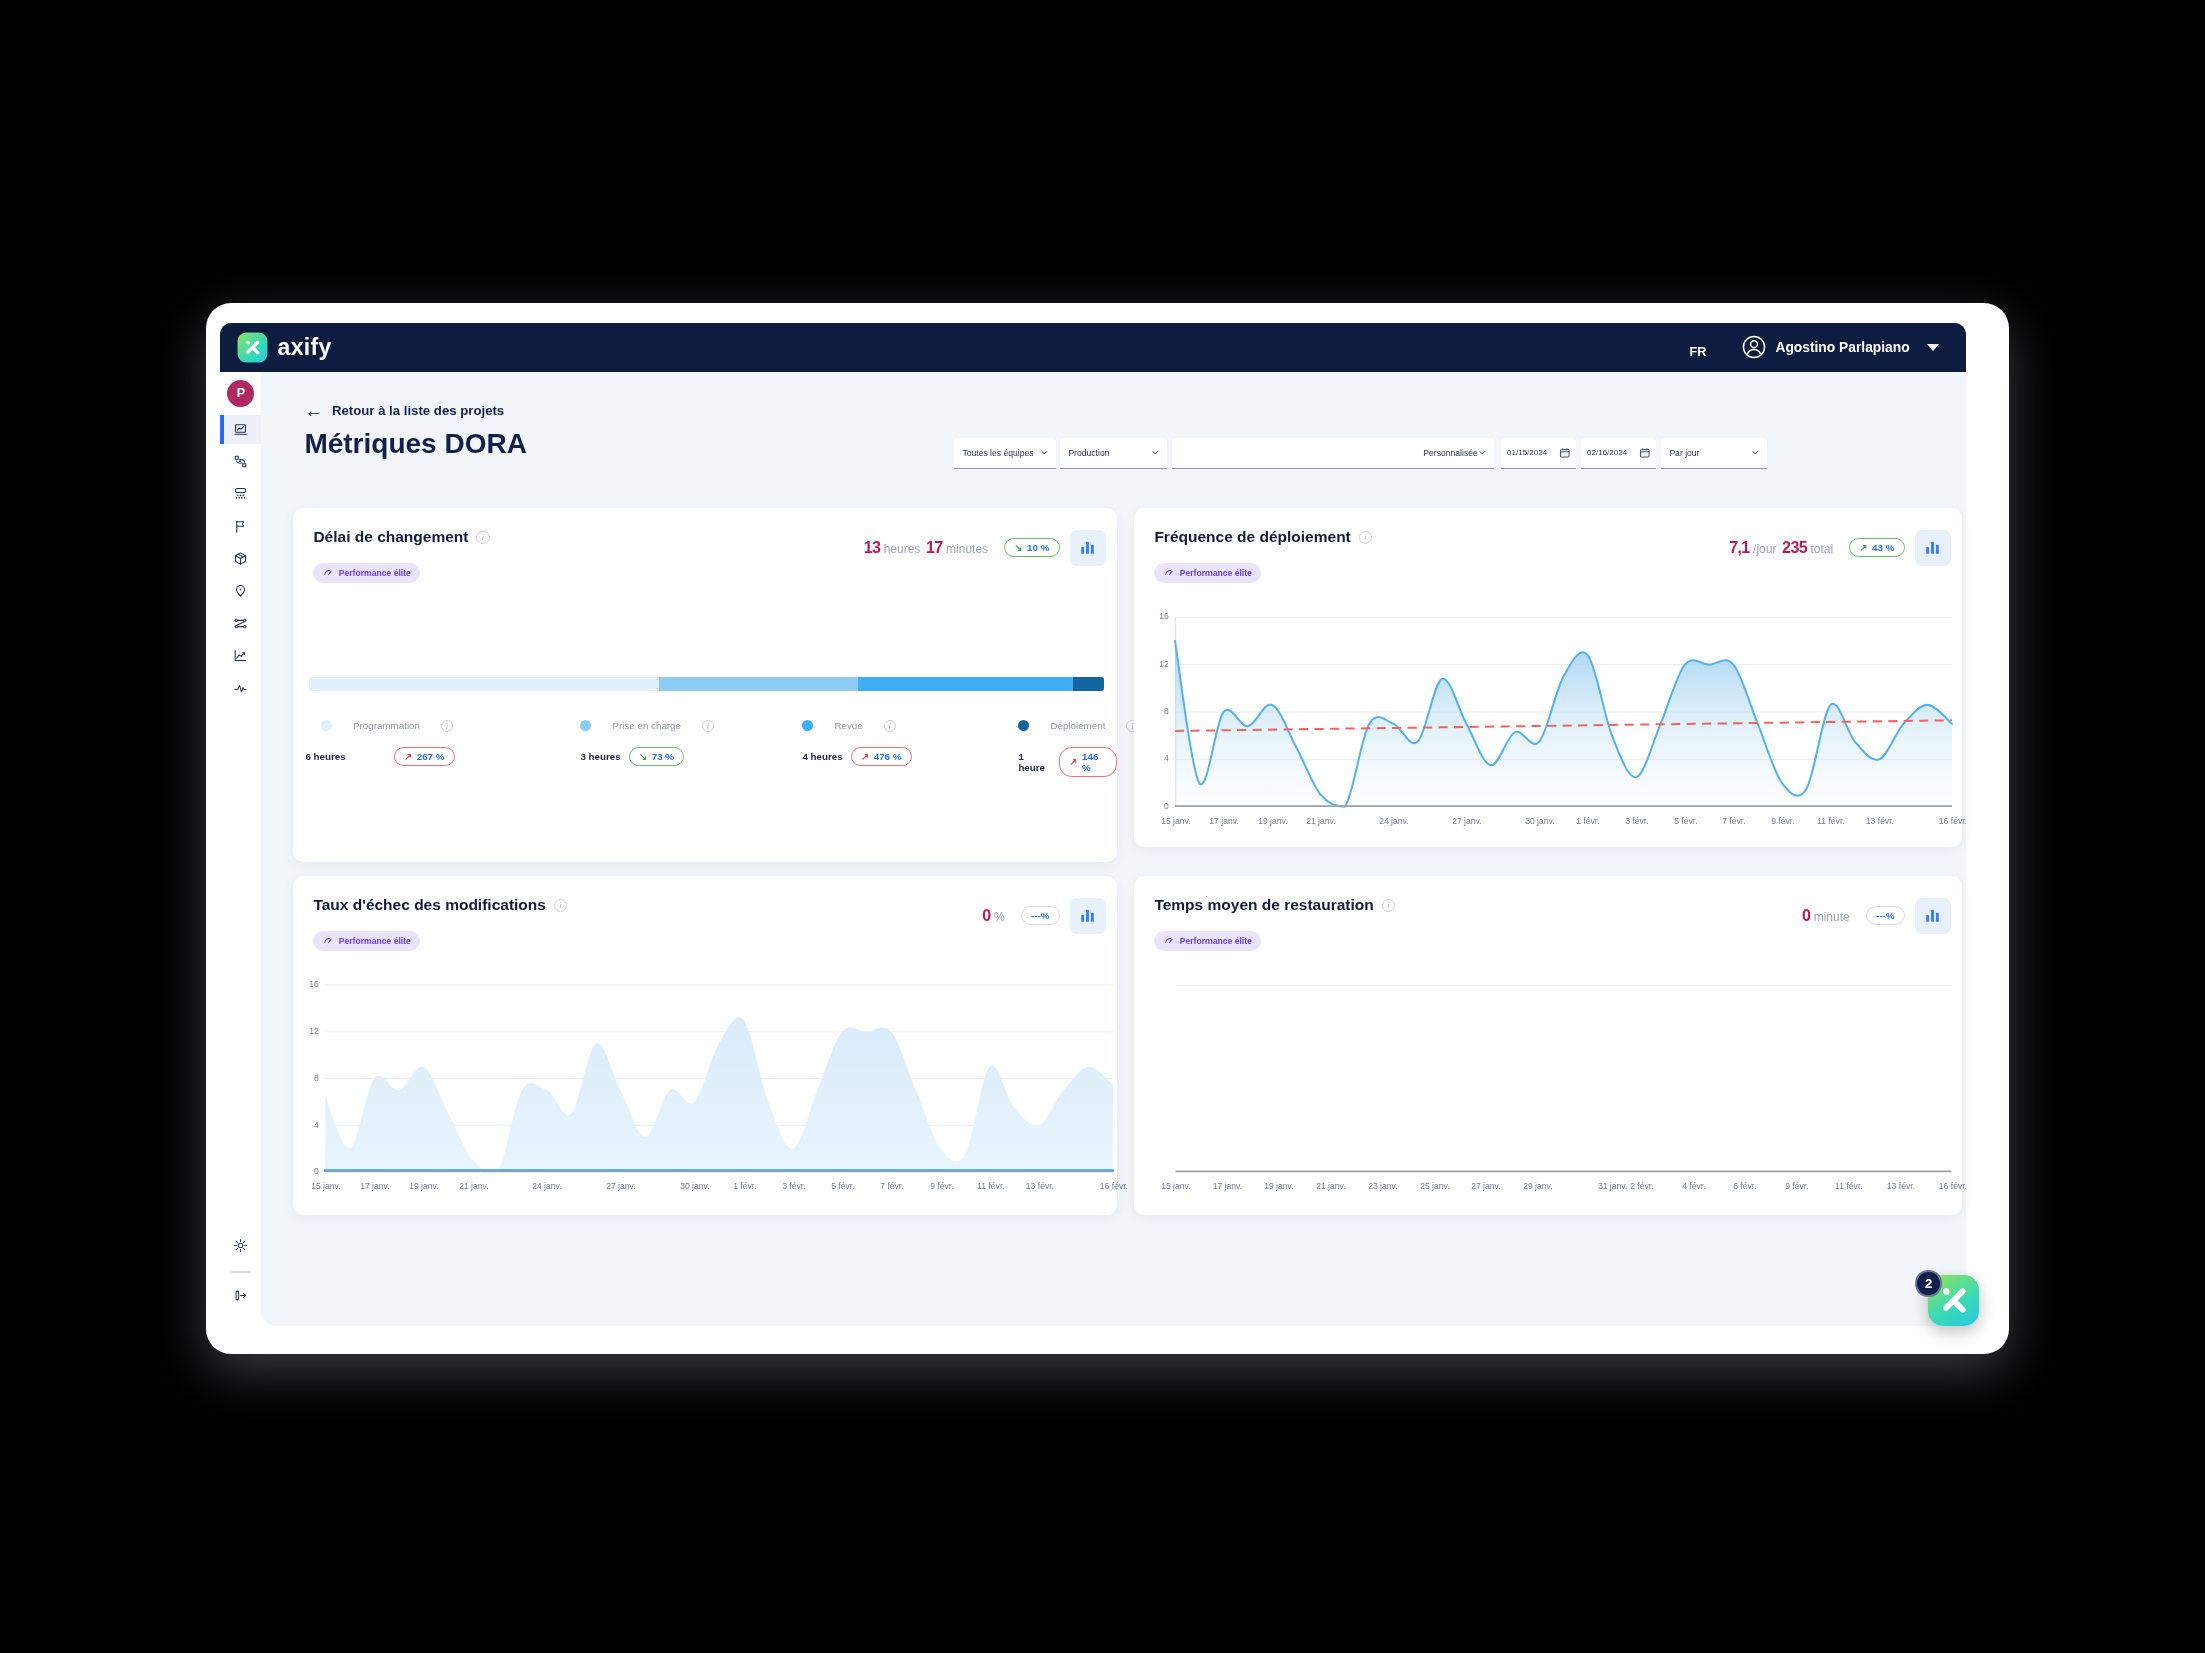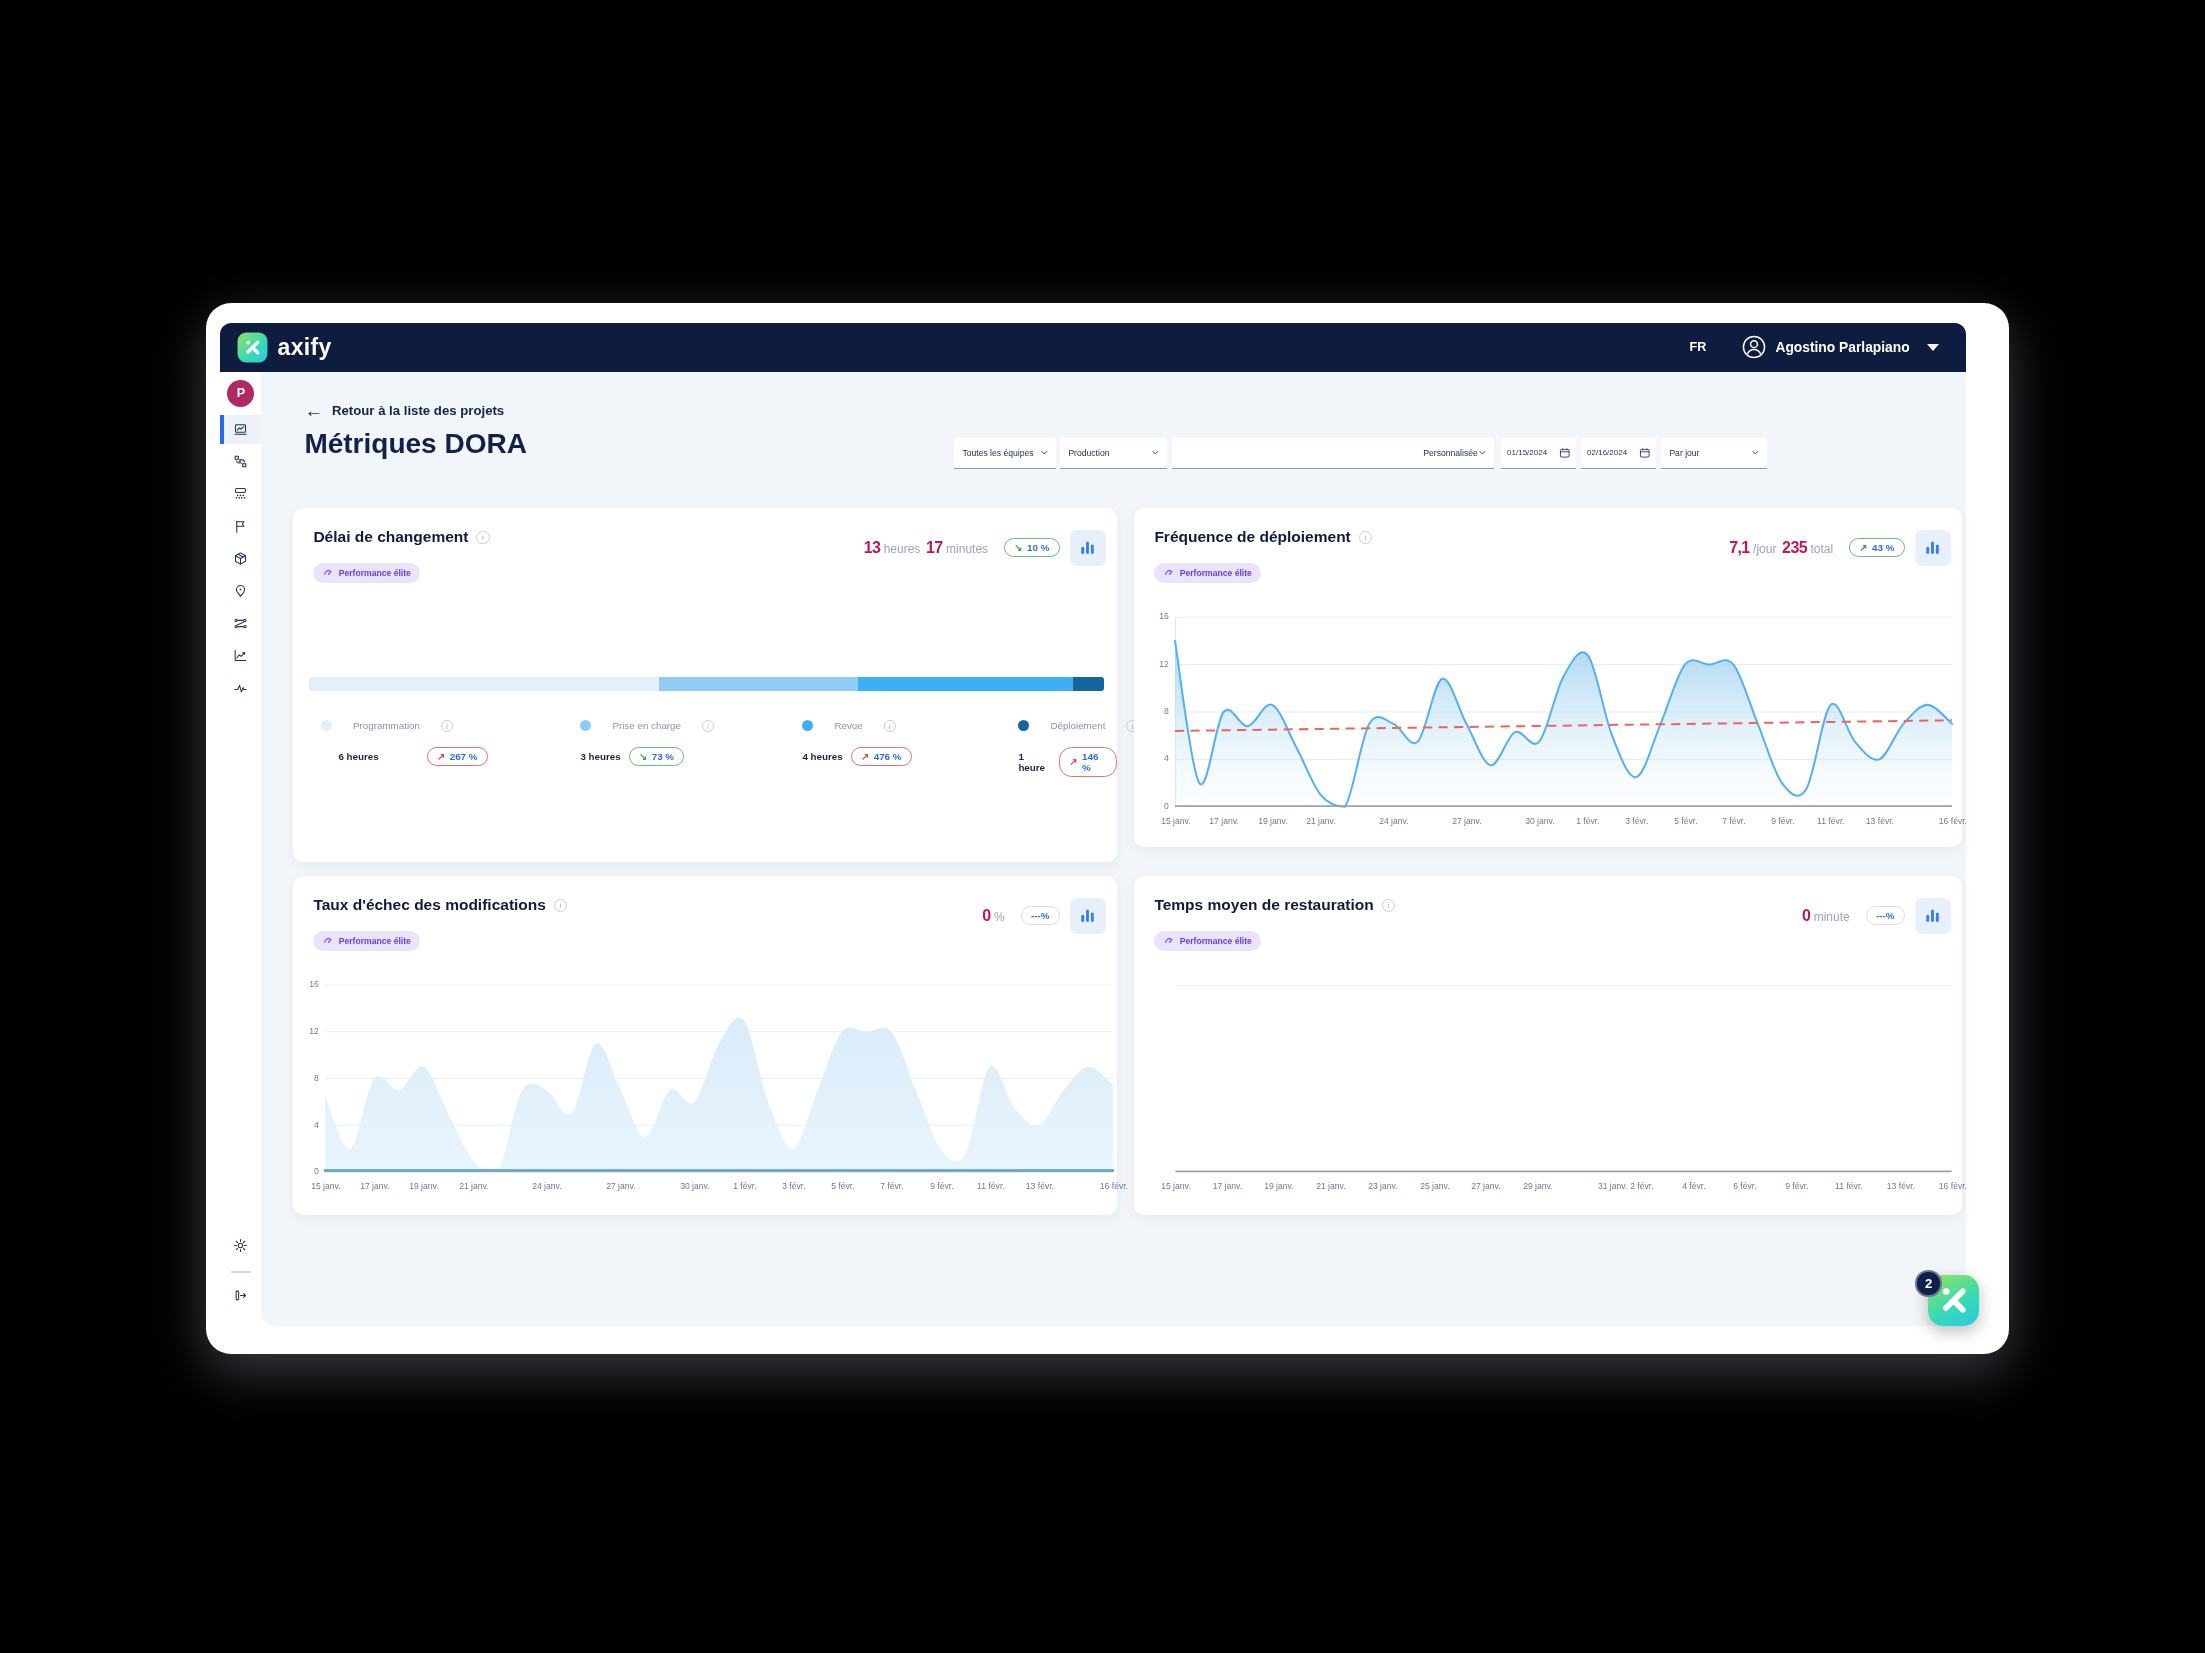--- a/index.html
+++ b/index.html
@@ -15,21 +15,21 @@
     box-shadow:0 17px 52px rgba(190,200,215,0.30);
   }
   
   .navbar {
     width:1746px; height:49px; background:#0e1c40;
     border-radius:11.5px 11.5px 0 0; display:flex; align-items:center;
     padding:0 27.6px 0 17px;
   }
   .brand { display:flex; align-items:center; gap:9.2px; }
   .brand-name { color:#fff; font-size:23px; font-weight:700; letter-spacing:0.3px; }
-  .nav-right { margin-left:auto; display:flex; align-items:center; }
+  .nav-right { margin-left:auto; display:flex; align-items:flex-end; }
   .lang { color:#fff; font-size:12.6px; font-weight:700; margin-right:36px; }
   .user { display:flex; align-items:center; gap:9.2px; color:#fff; }
   .user-name { font-size:13.8px; font-weight:700; }
   .caret { width:0; height:0; border-left:6.3px solid transparent; border-right:6.3px solid transparent; border-top:7.5px solid #fff; margin-left:8px; }
   
   .appbody { width:1746px; height:954px; display:flex; background:#fff; }
   .sidebar { width:41px; display:flex; flex-direction:column; align-items:center; padding:8px 0 12.6px 0; }
   .avatar {
     width:27px; height:27px; border-radius:50%; background:#b12862; color:#fff;
     font-size:12.6px; font-weight:700; display:flex; align-items:center; justify-content:center; margin-bottom:8px;
@@ -296,21 +296,21 @@
             <div class="seg" style="width: 25%; background: rgb(143, 204, 245);"></div>
             <div class="seg" style="width: 27%; background: rgb(62, 175, 246);"></div>
             <div class="seg" style="width: 4%; background: rgb(20, 102, 159);"></div>
           </div>
 
           <div class="leg-head" style="left:27.6px;">
             <span class="leg-dot" style="background: rgb(224, 240, 253);"></span>
             <span>Programmation</span>
             <span class="info">i</span>
           </div>
-          <div class="leg-val" style="left:45px;gap:48px;">
+          <div class="leg-val" style="left:12px;gap:48px;">
             <span>6 heures</span>
             <span class="pill" data-tone="bad">
                 <span class="arrow">↗</span>
                 <span>267 %</span>
               </span>
           </div>
 
           <div class="leg-head" style="left:287px;">
             <span class="leg-dot" style="background: rgb(143, 204, 245);"></span>
             <span>Prise en charge</span>

